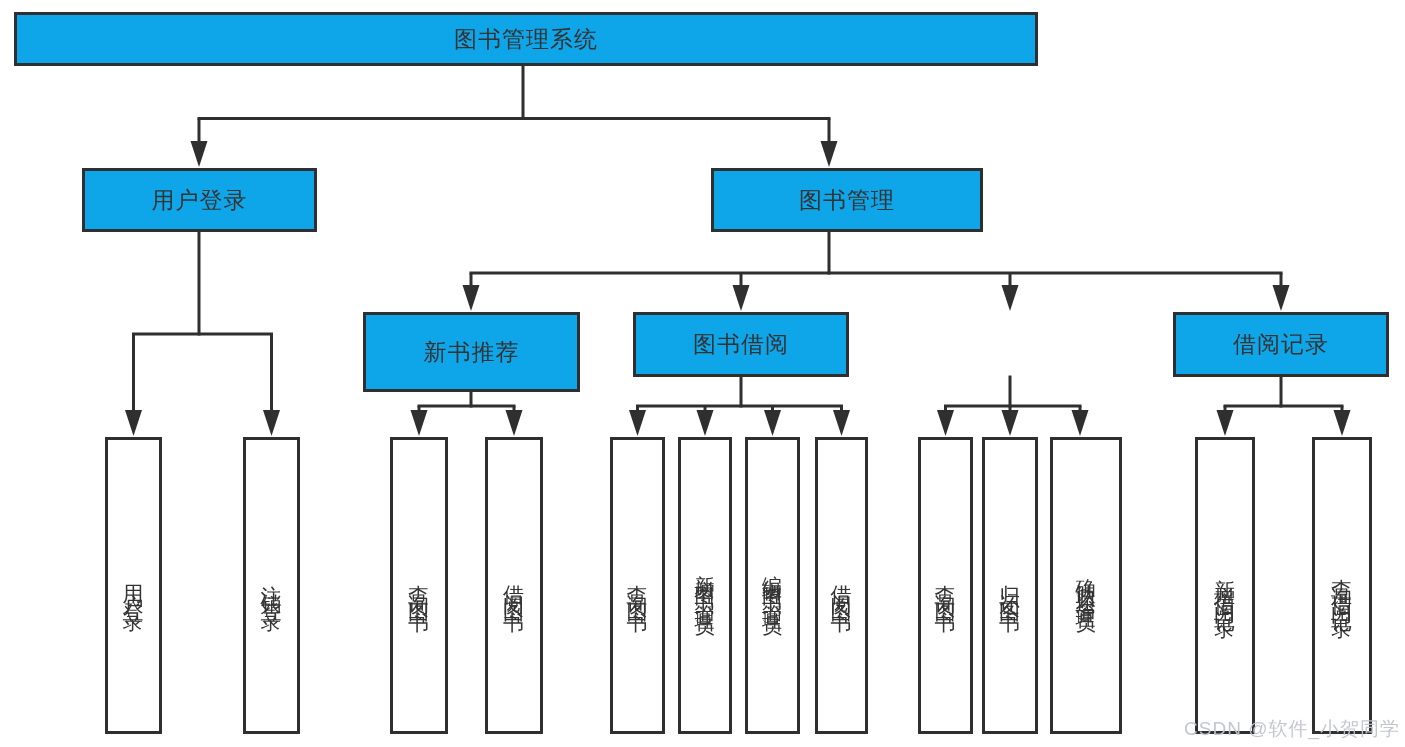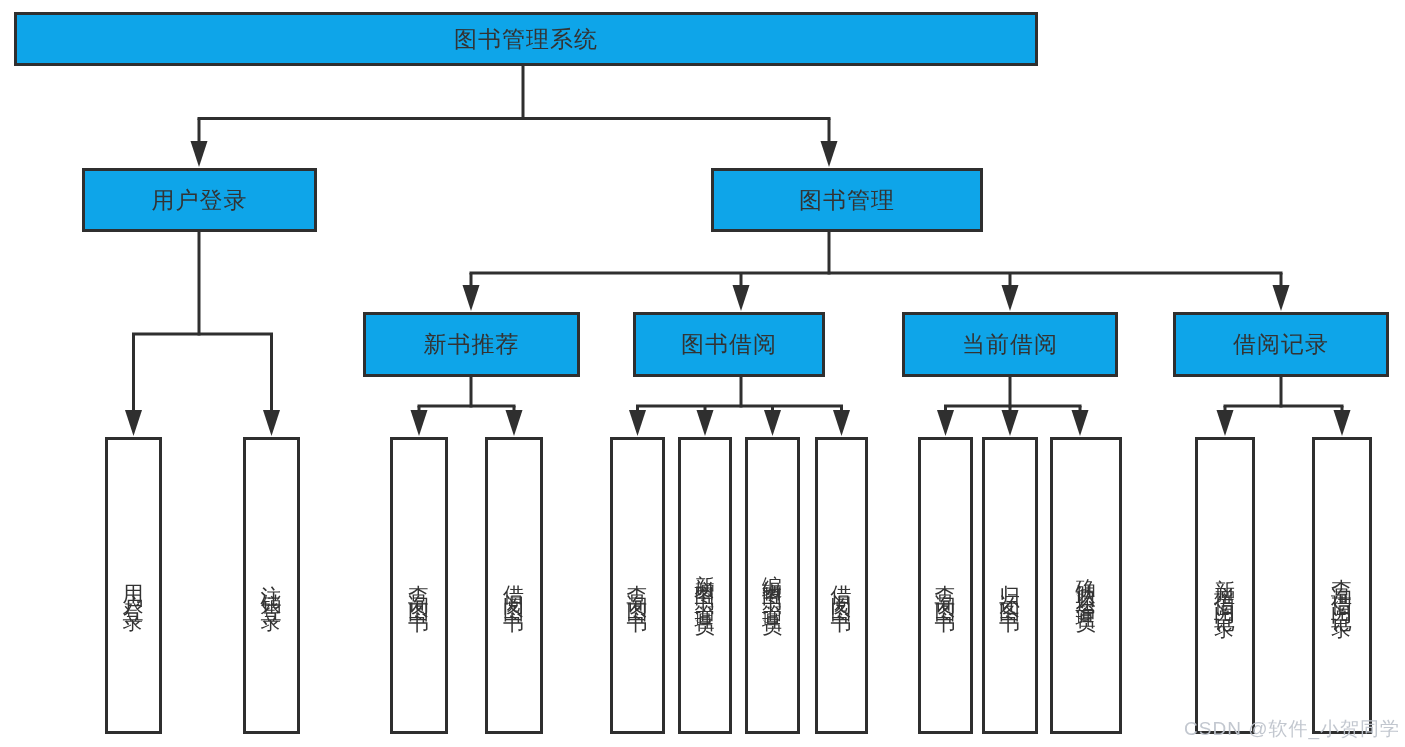--- a/index.html
+++ b/index.html
@@ -134,23 +134,22 @@
       <path d="M1216.5 410 H1233.5 L1225 436 Z"></path>
       <path d="M1333.5 410 H1350.5 L1342 436 Z"></path>
     </g>
   </svg>
 
   <div class="node" style="left:14px; top:12px; width:1024px; height:54px;">图书管理系统</div>
 
   <div class="node" style="left:82px; top:168px; width:235px; height:64px;">用户登录</div>
   <div class="node" style="left:711px; top:168px; width:272px; height:64px;">图书管理</div>
 
-  <div class="node" style="left:363px; top:312px; width:217px; height:65px;">新书推荐</div>
-  <div class="node" style="left:633px; top:312px; width:192px; height:65px;">图书借阅</div>
-  <div class="node" style="left:902px; top:312px; width:216px; height:65px;">当前借阅</div>
+  <div class="node" style="left:363px; top:312px; width:217px; height:80px;">新书推荐</div>
+  <div class="node" style="left:633px; top:312px; width:216px; height:65px;">图书借阅</div>
   <div class="node" style="left:1173px; top:312px; width:216px; height:65px;">借阅记录</div>
 
   <div class="leaf" style="left:105px; top:437px; width:57px; height:297px;">
     <span class="vtext">用户登录</span>
   </div>
   <div class="leaf" style="left:243px; top:437px; width:57px; height:297px;">
     <span class="vtext">注销登录</span>
   </div>
 
   <div class="leaf" style="left:390px; top:437px; width:58px; height:297px;">

